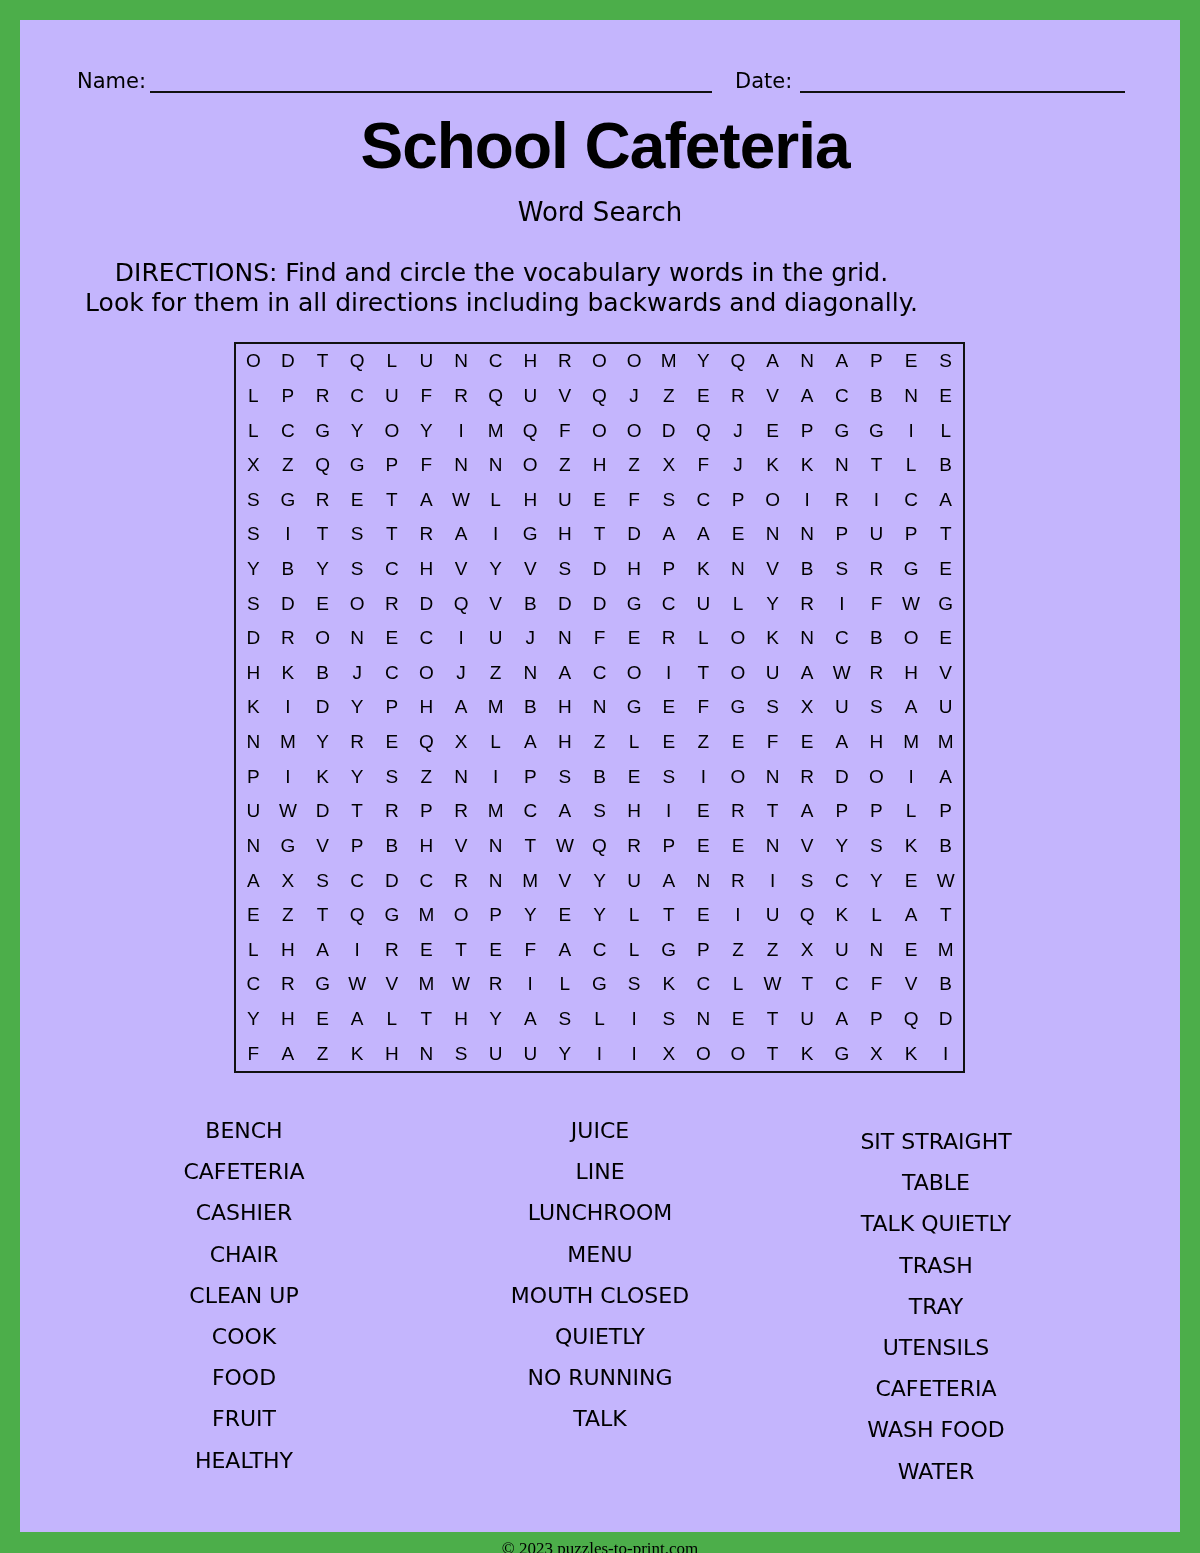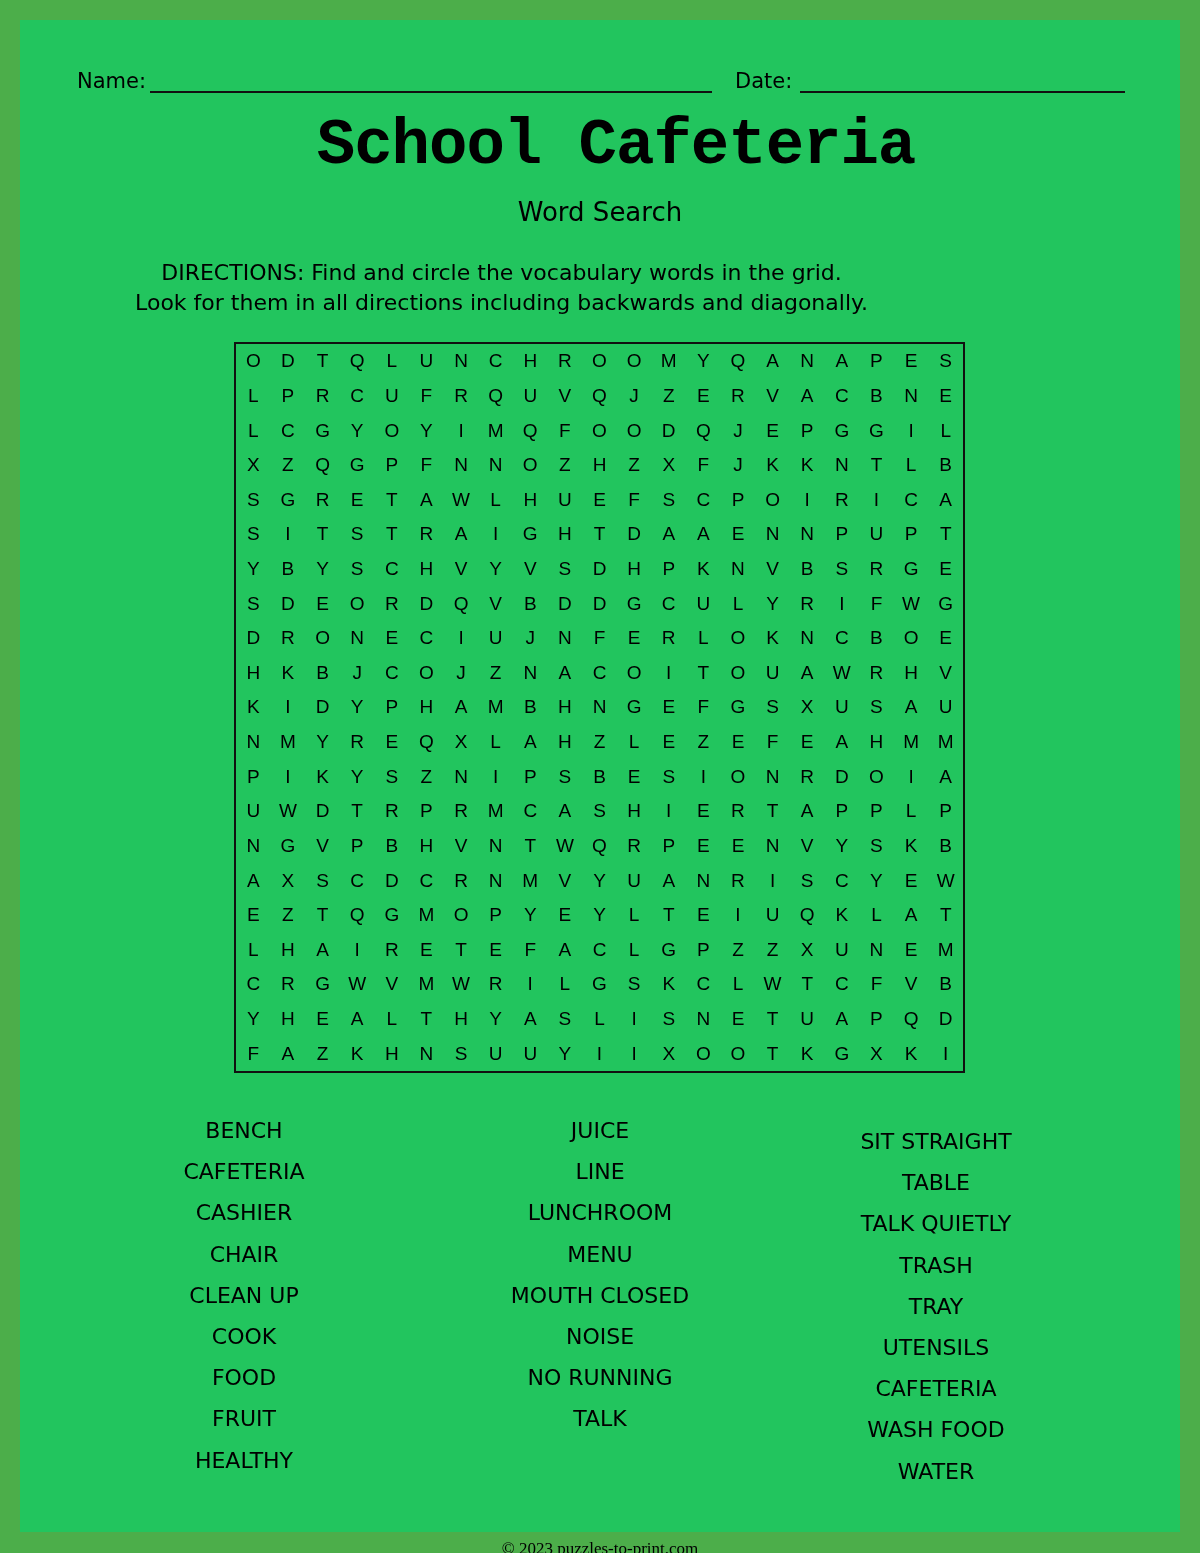--- a/index.html
+++ b/index.html
@@ -8,62 +8,62 @@
     background: #4cae4a;
     position: relative;
     overflow: hidden;
     font-family: "DejaVu Sans", sans-serif;
     color: #000;
   }
   .page {
     position: absolute;
     left: 20px; top: 20px;
     width: 1160px; height: 1512px;
-    background: #22c55e;
+    background: #c4b5fd;
   }
   .field-label {
     position: absolute;
     font-family: "DejaVu Sans", sans-serif;
     font-size: 21px;
     top: 48px;
     line-height: 26px;
   }
   .field-line {
     position: absolute;
     top: 71px;
     height: 0;
     border-top: 2px solid #111;
   }
   .title {
     position: absolute;
-    left: 16px; width: 1160px;
+    left: 5px; width: 1160px;
     top: 88px;
     text-align: center;
-    font-family: Liberation Mono, monospace;
+    font-family: Liberation Sans, sans-serif;
     font-weight: bold;
     font-size: 64px;
     line-height: 76px;
     letter-spacing: -1px;
   }
   .subtitle {
     position: absolute;
     left: 0; width: 1160px;
     top: 166px;
     text-align: center;
     font-family: "DejaVu Sans", sans-serif;
     font-size: 26px;
     line-height: 52px;
   }
   .directions {
     position: absolute;
     left: 0; width: 963px;
     top: 238px;
     text-align: center;
     font-family: "DejaVu Sans", sans-serif;
-    font-size: 22px;
+    font-size: 25px;
     line-height: 30px;
   }
   .directions div { white-space: nowrap; }
   .grid {
     position: absolute;
     left: 214px; top: 322px;
     width: 727px; height: 727px;
     border: 2px solid #111;
     display: grid;
     grid-template-columns: repeat(21, 1fr);
@@ -578,21 +578,21 @@
         <div class="word">FOOD</div>
         <div class="word">FRUIT</div>
         <div class="word">HEALTHY</div>
       </div>
     <div class="word-col" id="col1" style="left:400px;">
         <div class="word">JUICE</div>
         <div class="word">LINE</div>
         <div class="word">LUNCHROOM</div>
         <div class="word">MENU</div>
         <div class="word">MOUTH CLOSED</div>
-        <div class="word">NOISE</div>
+        <div class="word">QUIETLY</div>
         <div class="word">NO RUNNING</div>
         <div class="word">TALK</div>
       </div>
     <div class="word-col" id="col2" style="left:736px;margin-top:11px;">
         <div class="word">SIT STRAIGHT</div>
         <div class="word">TABLE</div>
         <div class="word">TALK QUIETLY</div>
         <div class="word">TRASH</div>
         <div class="word">TRAY</div>
         <div class="word">UTENSILS</div>

